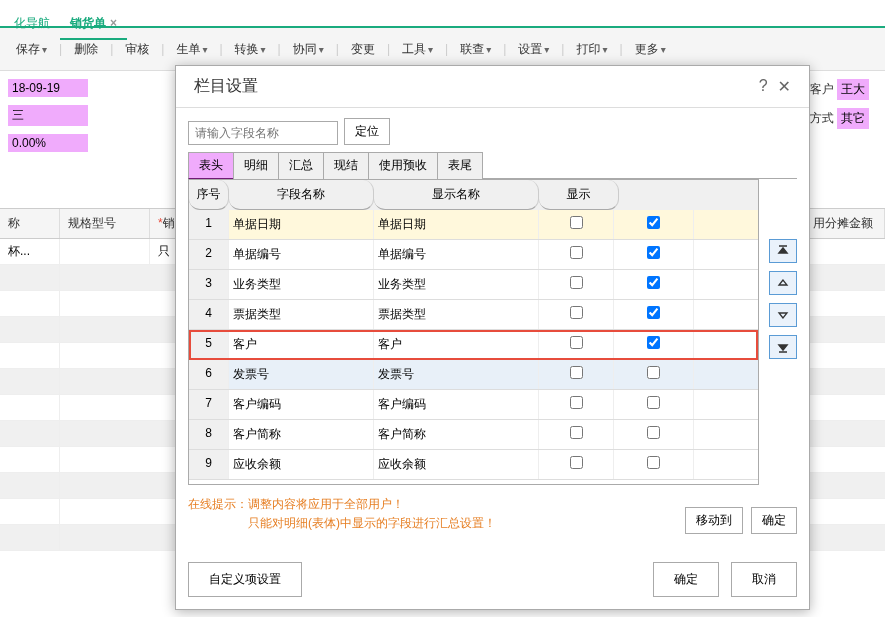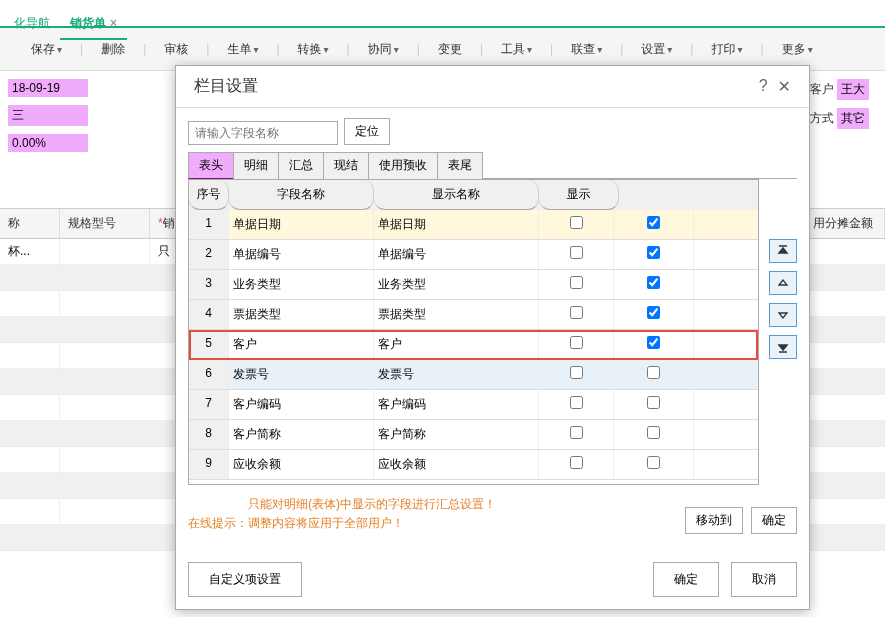--- a/index.html
+++ b/index.html
@@ -3,21 +3,21 @@
   <meta charset="utf-8">
   <style>
     * { box-sizing: border-box; margin: 0; padding: 0; font-family: "Microsoft YaHei", Arial, sans-serif; font-size: 12px; }
     body { width: 885px; height: 617px; background: #fff; position: relative; overflow: hidden; }
     
     .top-tabs { display: flex; border-bottom: 2px solid #1aab7e; background: #fff; height: 28px; align-items: center; padding-left: 4px; }
     .top-tab { padding: 6px 10px; color: #1aab7e; cursor: pointer; margin-top: 20px; }
     .top-tab.active { border-bottom: 2px solid #1aab7e; font-weight: bold; position: relative; top: 1px; }
     .top-tab .close { margin-left: 4px; color: #999; }
     
-    .toolbar { display: flex; background: #f5f5f5; border-bottom: 1px solid #ddd; height: 43px; align-items: center; padding-left: 23px; gap: 8px; }
+    .toolbar { display: flex; background: #f5f5f5; border-bottom: 1px solid #ddd; height: 43px; align-items: center; padding-left: 8px; gap: 2px; }
     .tb-item { padding: 4px 8px; color: #333; cursor: pointer; display: flex; align-items: center; }
     .tb-item .caret { margin-left: 2px; font-size: 10px; color: #666; }
     .tb-sep { color: #ccc; margin: 0 2px; }
     
     .bg-content { position: relative; height: calc(100% - 58px); background: #fff; }
     .bg-req { color: #e74c3c; margin-right: 2px; }
     .bg-input { border: 1px solid #ccc; padding: 2px 4px; min-width: 80px; display: inline-block; background: #fff; }
     .bg-input.ro { background: #f0abfc; border: none; }
     
     .bg-table-head { display: flex; background: #f5f5f5; border-top: 1px solid #ccc; border-bottom: 1px solid #ccc; }
@@ -332,22 +332,22 @@
           </button>
         <button class="mv-btn">
             <svg width="12" height="12" viewBox="0 0 12 12">
               <path d="M6 9 L2 4 L10 4 Z M2 11 L10 11" stroke="#333" fill="#333" stroke-width="1.5"></path>
             </svg>
           </button>
       </div>
     </div>
 
     <div class="hints">
+      <div>在线提示：调整内容将应用于全部用户！</div>
       <div style="padding-left:60px;">只能对明细(表体)中显示的字段进行汇总设置！</div>
-      <div>在线提示：调整内容将应用于全部用户！</div>
     </div>
     <div class="mini-actions">
       <button class="mini-btn">移动到</button>
       <button class="mini-btn">确定</button>
     </div>
   </div>
 
   <div class="modal-ft">
     <button class="ft-btn">自定义项设置</button>
     <div class="ft-right">

